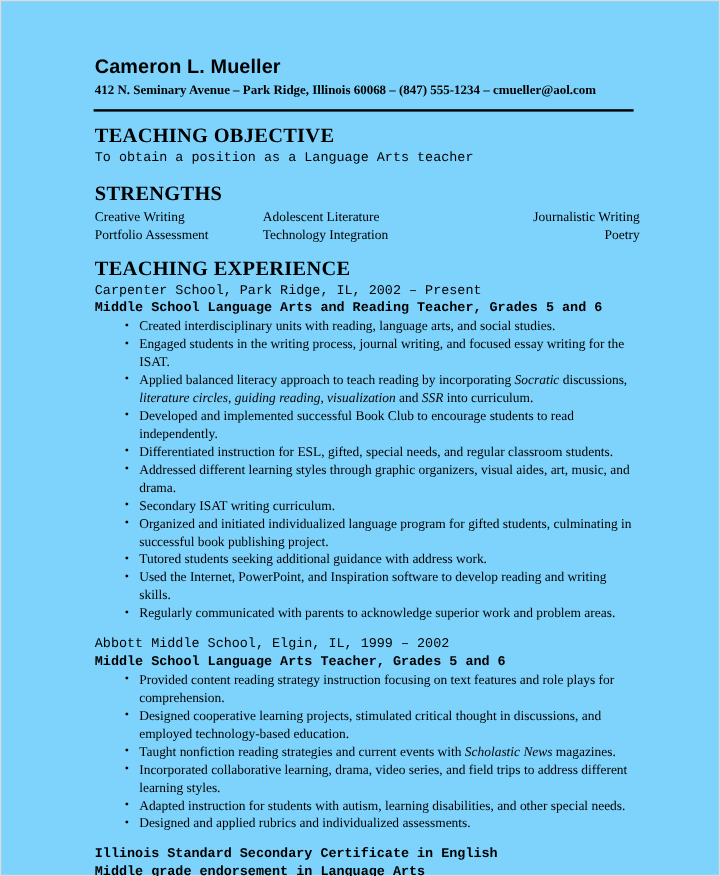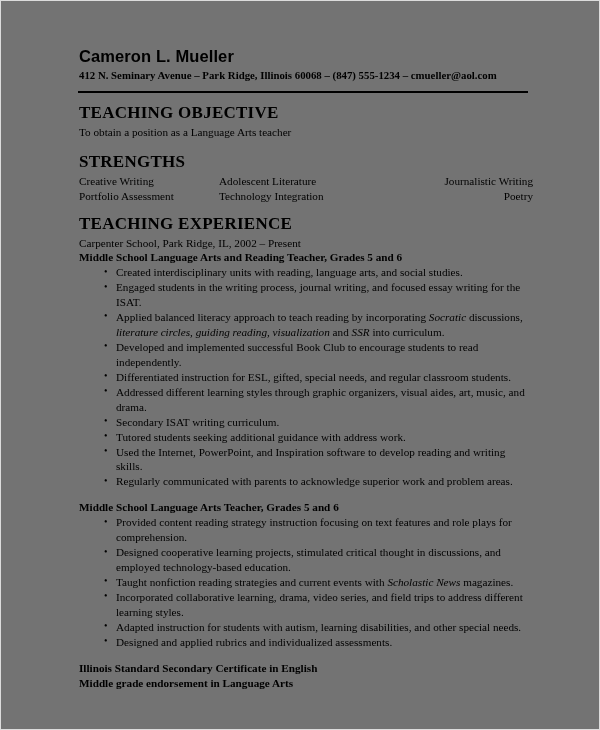--- a/index.html
+++ b/index.html
@@ -13,21 +13,21 @@
     font-family: "Liberation Serif", serif;
     color: #000000;
     overflow: hidden;
   }
 
   .page {
     position: relative;
     box-sizing: border-box;
     width: 600px;
     height: 730px;
-    background: #737373;
+    background: #7dd3fc;
     border: 1px solid #dcdcdc;
     padding: 46px 66px 0 78px;
   }
 
   
   .name {
     font-family: "Liberation Sans", sans-serif;
     font-size: 16.5px;
     font-weight: bold;
     letter-spacing: 0.1px;
@@ -54,20 +54,21 @@
     font-size: 17px;
     font-weight: bold;
     letter-spacing: 0.25px;
     line-height: 1.35;
     margin: 0;
   }
   .line {
     font-size: 11.2px;
     line-height: 1.32;
     margin: 0;
+    font-family: Liberation Mono, monospace;
   }
   .line.bold {
     font-weight: bold;
   }
   .gap-sm { height: 9px; }
   .gap-md { height: 11px; }
 
   
   .strengths-row {
     display: flex;
@@ -142,29 +143,31 @@
       <div class="line">Carpenter School, Park Ridge, IL, 2002 – Present</div>
       <div class="line bold">Middle School Language Arts and Reading Teacher, Grades 5 and 6</div>
       <ul class="bullets">
           <li>Created interdisciplinary units with reading, language arts, and social studies.</li>
           <li>Engaged students in the writing process, journal writing, and focused essay writing for the ISAT.</li>
           <li>Applied balanced literacy approach to teach reading by incorporating <em>Socratic</em> discussions, <em>literature circles, guiding reading, visualization</em> and <em>SSR</em> into curriculum.</li>
           <li>Developed and implemented successful Book Club to encourage students to read independently.</li>
           <li>Differentiated instruction for ESL, gifted, special needs, and regular classroom students.</li>
           <li>Addressed different learning styles through graphic organizers, visual aides, art, music, and drama.</li>
           <li>Secondary ISAT writing curriculum.</li>
+          <li>Organized and initiated individualized language program for gifted students, culminating in successful book publishing project.</li>
           <li>Tutored students seeking additional guidance with address work.</li>
           <li>Used the Internet, PowerPoint, and Inspiration software to develop reading and writing skills.</li>
           <li>Regularly communicated with parents to acknowledge superior work and problem areas.</li>
         </ul>
     </div>
 
     <div class="gap-md"></div>
 
     <div>
+      <div class="line">Abbott Middle School, Elgin, IL, 1999 – 2002</div>
       <div class="line bold">Middle School Language Arts Teacher, Grades 5 and 6</div>
       <ul class="bullets">
           <li>Provided content reading strategy instruction focusing on text features and role plays for comprehension.</li>
           <li>Designed cooperative learning projects, stimulated critical thought in discussions, and employed technology-based education.</li>
           <li>Taught nonfiction reading strategies and current events with <em>Scholastic News</em> magazines.</li>
           <li>Incorporated collaborative learning, drama, video series, and field trips to address different learning styles.</li>
           <li>Adapted instruction for students with autism, learning disabilities, and other special needs.</li>
           <li>Designed and applied rubrics and individualized assessments.</li>
         </ul>
     </div>

